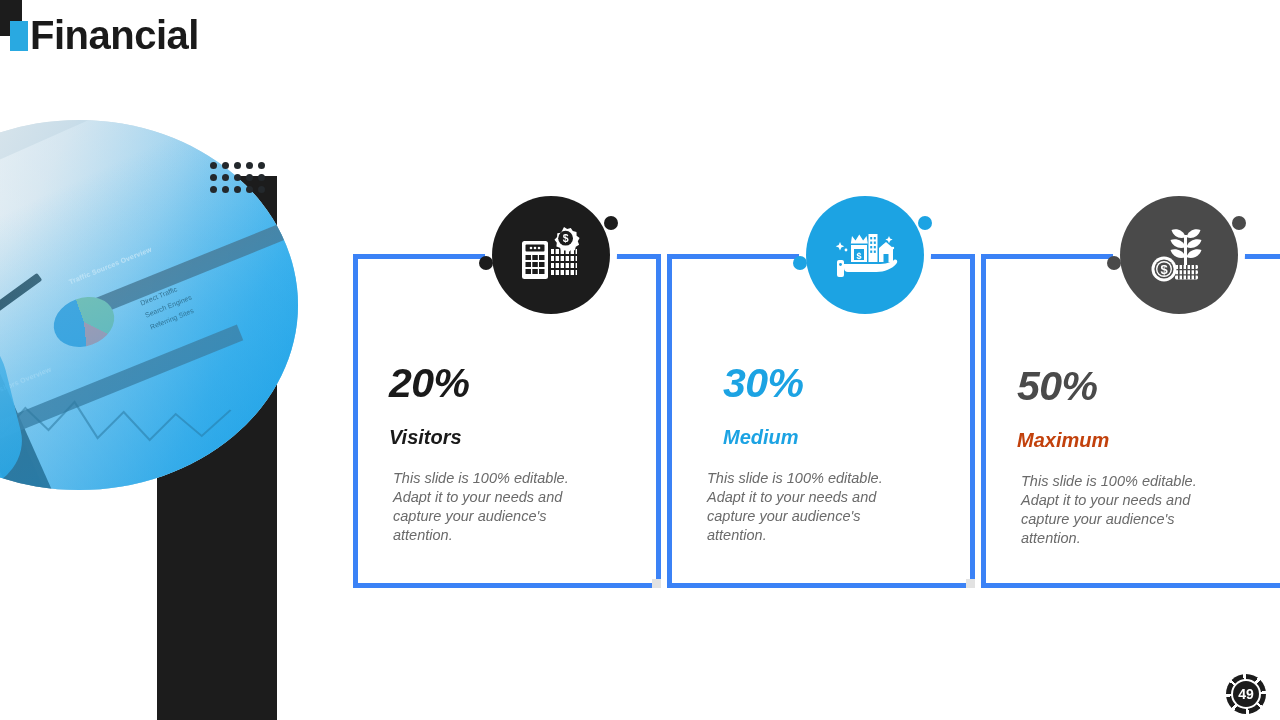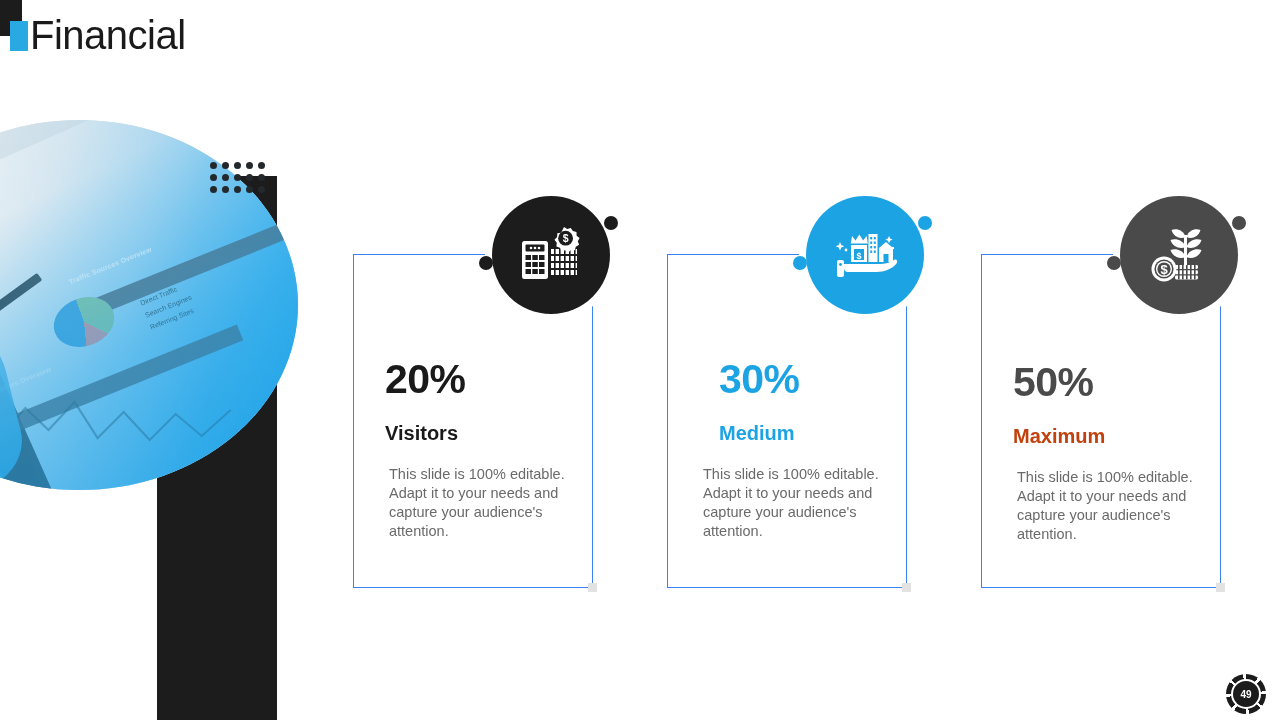--- a/index.html
+++ b/index.html
@@ -15,21 +15,21 @@
   .title-dark-square {
     position: absolute; left: 0; top: 0; width: 22px; height: 36px;
     background: #1c1c1c;
   }
   .title-blue-square {
     position: absolute; left: 10px; top: 21px; width: 18px; height: 30px;
     background: #29a9e1;
   }
   .page-title {
     position: absolute; left: 30px; top: 12px;
-    font-size: 40px; font-weight: 400; color: #1a1a1a;
+    font-size: 40px; font-weight: 700; color: #1a1a1a;
     letter-spacing: -0.5px; line-height: 46px;
     font-family: "Liberation Sans", sans-serif;
   }
 
   
   .left-dark-rect {
     position: absolute; left: 157px; top: 176px; width: 120px; height: 544px;
     background: #1c1c1c;
   }
   .photo-circle {
@@ -95,22 +95,22 @@
     background: linear-gradient(155deg, rgba(255,255,255,0) 28%, rgba(24,160,230,0.42) 62%, rgba(10,150,225,0.62) 100%);
   }
   .dot-grid {
     position: absolute; left: 210px; top: 162px;
     display: grid; grid-template-columns: repeat(5, 12px); grid-template-rows: repeat(3, 12px);
   }
   .dot-grid i { width: 7px; height: 7px; border-radius: 50%; background: #23282c; display: block; }
 
   
   .card {
-    position: absolute; top: 254px; width: 240px; height: 334px;
-    border: 1px solid #3b82f6; background: transparent;
+    position: absolute; top: 254px; width: 308px; height: 334px;
+    border: 5px solid #3b82f6; background: transparent; font-style: italic;
   }
   .card.c1 { left: 353px; }
   .card.c2 { left: 667px; }
   .card.c3 { left: 981px; }
   .card-corner-dot {
     position: absolute; right: -5px; bottom: -5px;
     width: 9px; height: 9px; background: #e2e2e2;
   }
   .card-pct {
     position: absolute; left: 31px; top: 104px;
@@ -165,21 +165,21 @@
     position: absolute; inset: 0; border-radius: 50%;
     background: conic-gradient(#1c1c1c 0 10%, #fff 10% 12.5%, #1c1c1c 12.5% 22.5%, #fff 22.5% 25%,
       #1c1c1c 25% 35%, #fff 35% 37.5%, #1c1c1c 37.5% 47.5%, #fff 47.5% 50%,
       #1c1c1c 50% 60%, #fff 60% 62.5%, #1c1c1c 62.5% 72.5%, #fff 72.5% 75%,
       #1c1c1c 75% 85%, #fff 85% 87.5%, #1c1c1c 87.5% 97.5%, #fff 97.5% 100%);
   }
   .badge-core {
     position: absolute; left: 7px; top: 7px; width: 26px; height: 26px;
     border-radius: 50%; background: #1c1c1c;
     display: flex; align-items: center; justify-content: center;
-    color: #fff; font-size: 10px; font-weight: 700;
+    color: #fff; font-size: 14px; font-weight: 700;
     box-shadow: 0 0 0 2px #fff;
   }
 </style>
 </head>
 <body>
 
 <div class="slide">
 
   <div class="title-dark-square"></div>
   <div class="title-blue-square"></div>

